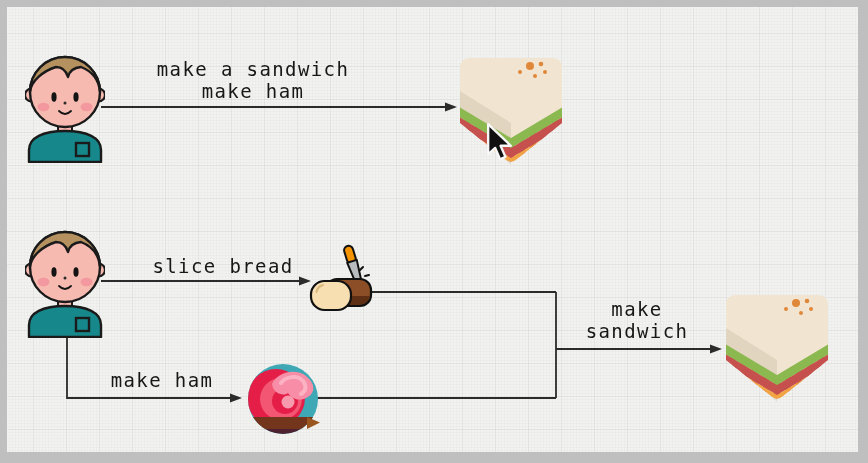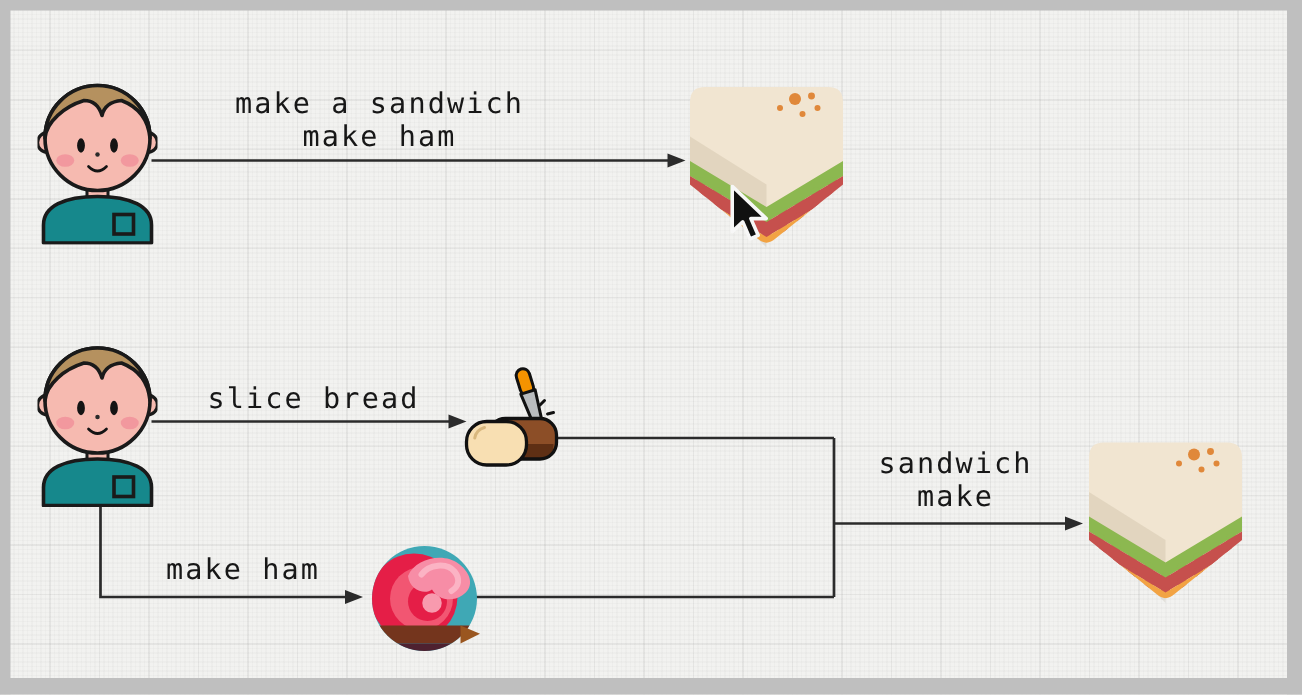--- a/index.html
+++ b/index.html
@@ -158,39 +158,39 @@
     </svg>
 
   <svg class="abs cursor" style="left:486px;top:123px;width:27px;height:39px">
       <use href="#cur"></use>
     </svg>
 
   <svg class="abs icon" style="left:25px;top:225px;width:80px;height:113px">
       <use href="#person"></use>
     </svg>
 
-  <div class="label" style="left:59px;top:255px;width:300px">
+  <div class="label" style="left:73px;top:255px;width:300px">
     <div>slice bread</div>
   </div>
 
   <svg class="abs icon" style="left:309px;top:244px;width:66px;height:68px">
       <use href="#bread"></use>
     </svg>
 
   <div class="label" style="left:12px;top:369px;width:300px">
     <div>make ham</div>
   </div>
 
   <svg class="abs icon" style="left:245px;top:361px;width:76px;height:80px">
       <use href="#ham"></use>
     </svg>
 
   <div class="label" style="left:487px;top:298px;width:300px">
+    <div>make</div>
     <div>sandwich</div>
-    <div>make</div>
   </div>
 
   <svg class="abs icon" style="left:722px;top:292px;width:110px;height:112px">
       <use href="#sw"></use>
     </svg>
 
 </div>
 
 <div class="frame top"></div>
 <div class="frame left"></div>

